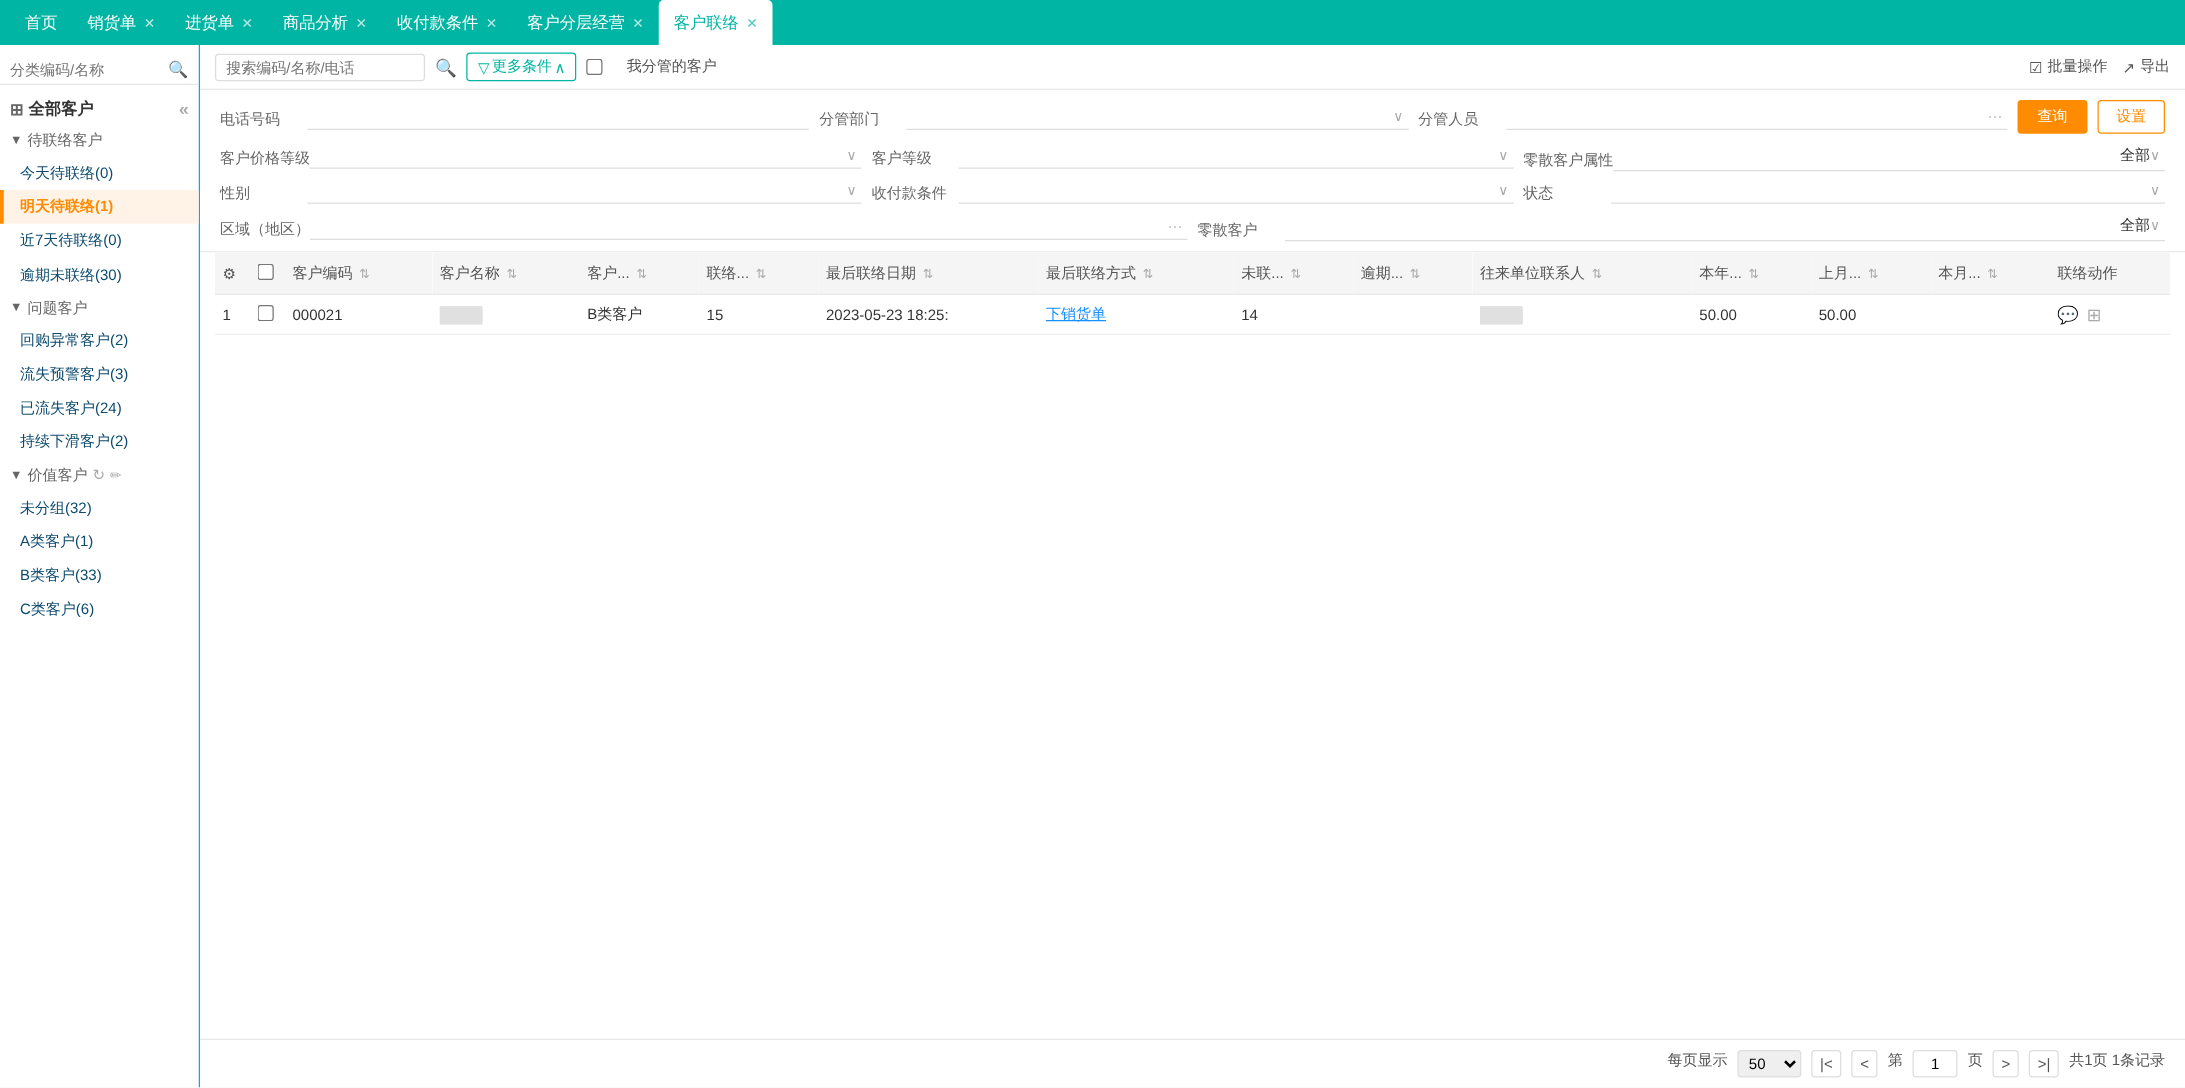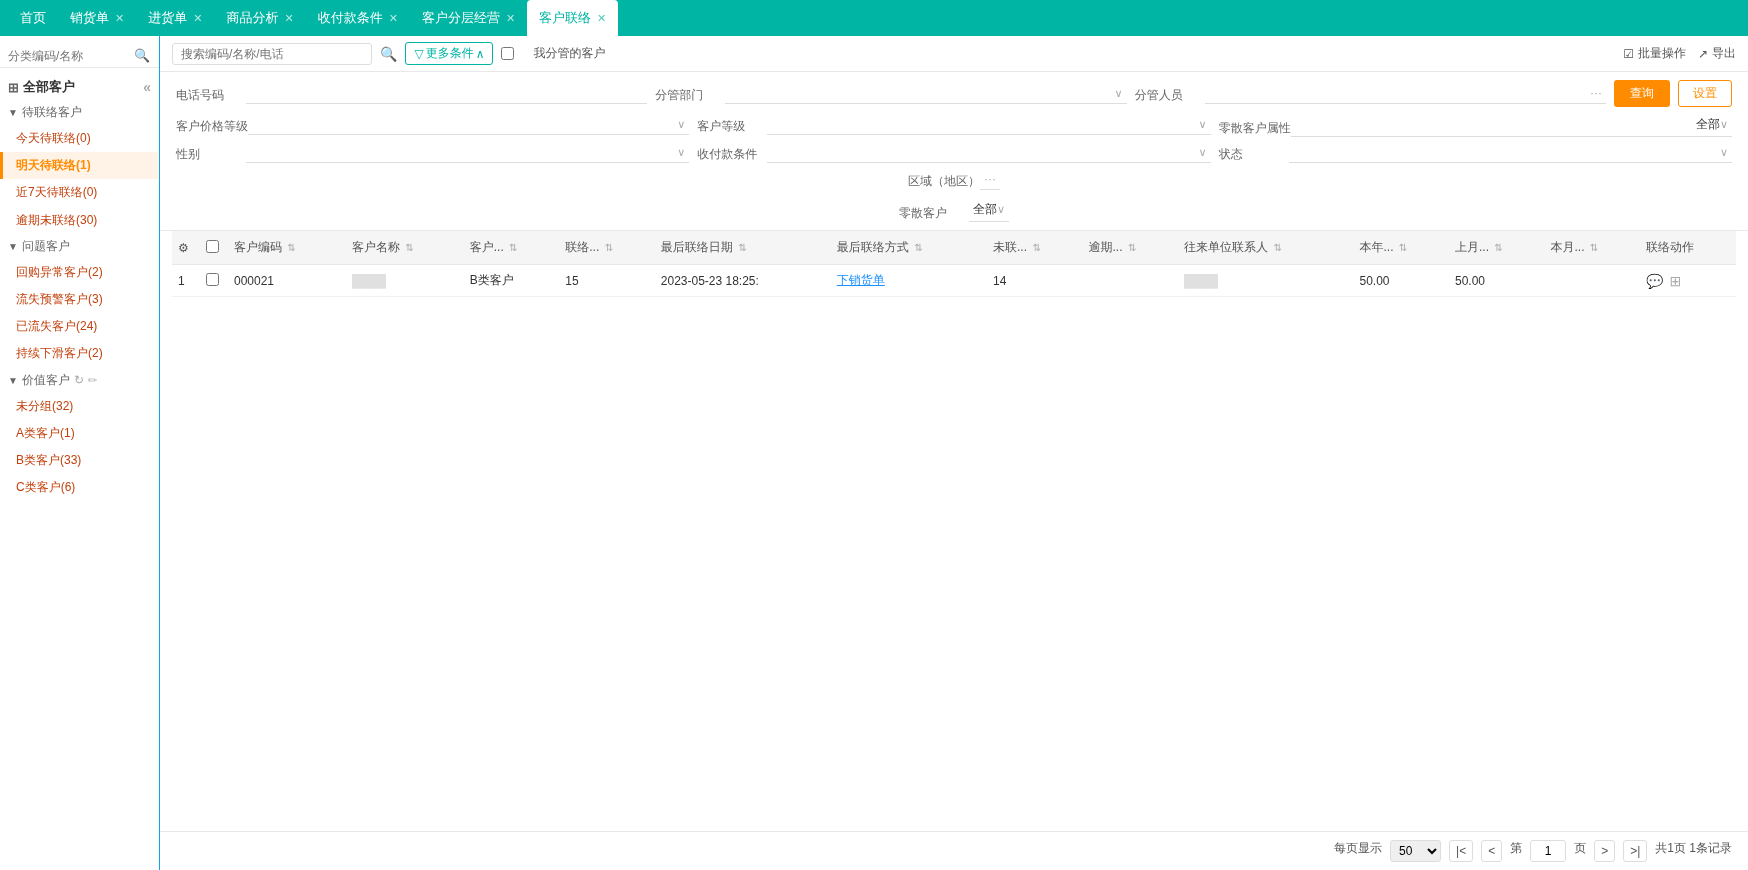--- a/index.html
+++ b/index.html
@@ -81,21 +81,21 @@
       align-items: center;
       padding: 4px 8px;
       color: #666;
       font-size: 12px;
       cursor: pointer;
     }
     .sidebar-group-title .arrow { font-size: 10px; margin-right: 4px; }
     .sidebar-item {
       padding: 4px 8px 4px 16px;
       cursor: pointer;
-      color: #c2410c;
+      color: #0c4a6e;
       font-size: 12px;
       line-height: 1.6;
     }
     .sidebar-item.active { background: #fff3e8; color: #ff8c00; font-weight: bold; border-left: 3px solid #ff8c00; padding-left: 13px; }
 
     
     .content-area {
       flex: 1;
       display: flex;
       flex-direction: column;
@@ -110,21 +110,21 @@
       display: flex;
       align-items: center;
       gap: 8px;
     }
     .filter-search-input {
       border: 1px solid #ddd;
       border-radius: 3px;
       padding: 3px 8px;
       font-size: 12px;
       color: #999;
-      width: 200px;
+      width: 168px;
       outline: none;
     }
     .filter-search-btn { color: #aaa; cursor: pointer; font-size: 14px; }
     .filter-more-btn {
       color: #00b5a3;
       cursor: pointer;
       font-size: 12px;
       display: flex;
       align-items: center;
       gap: 2px;
@@ -160,21 +160,21 @@
       background: #fff;
       border-bottom: 1px solid #e8e8e8;
       padding: 8px 16px;
     }
     .filter-row {
       display: flex;
       align-items: center;
       gap: 8px;
       margin-bottom: 6px;
     }
-    .filter-row:last-child { margin-bottom: 0; flex-direction: column; }
+    .filter-row:last-child { margin-bottom: 0; }
     .filter-field {
       display: flex;
       align-items: flex-end;
       flex: 1;
       min-width: 0;
     }
     .filter-field-label {
       color: #666;
       font-size: 12px;
       white-space: nowrap;

